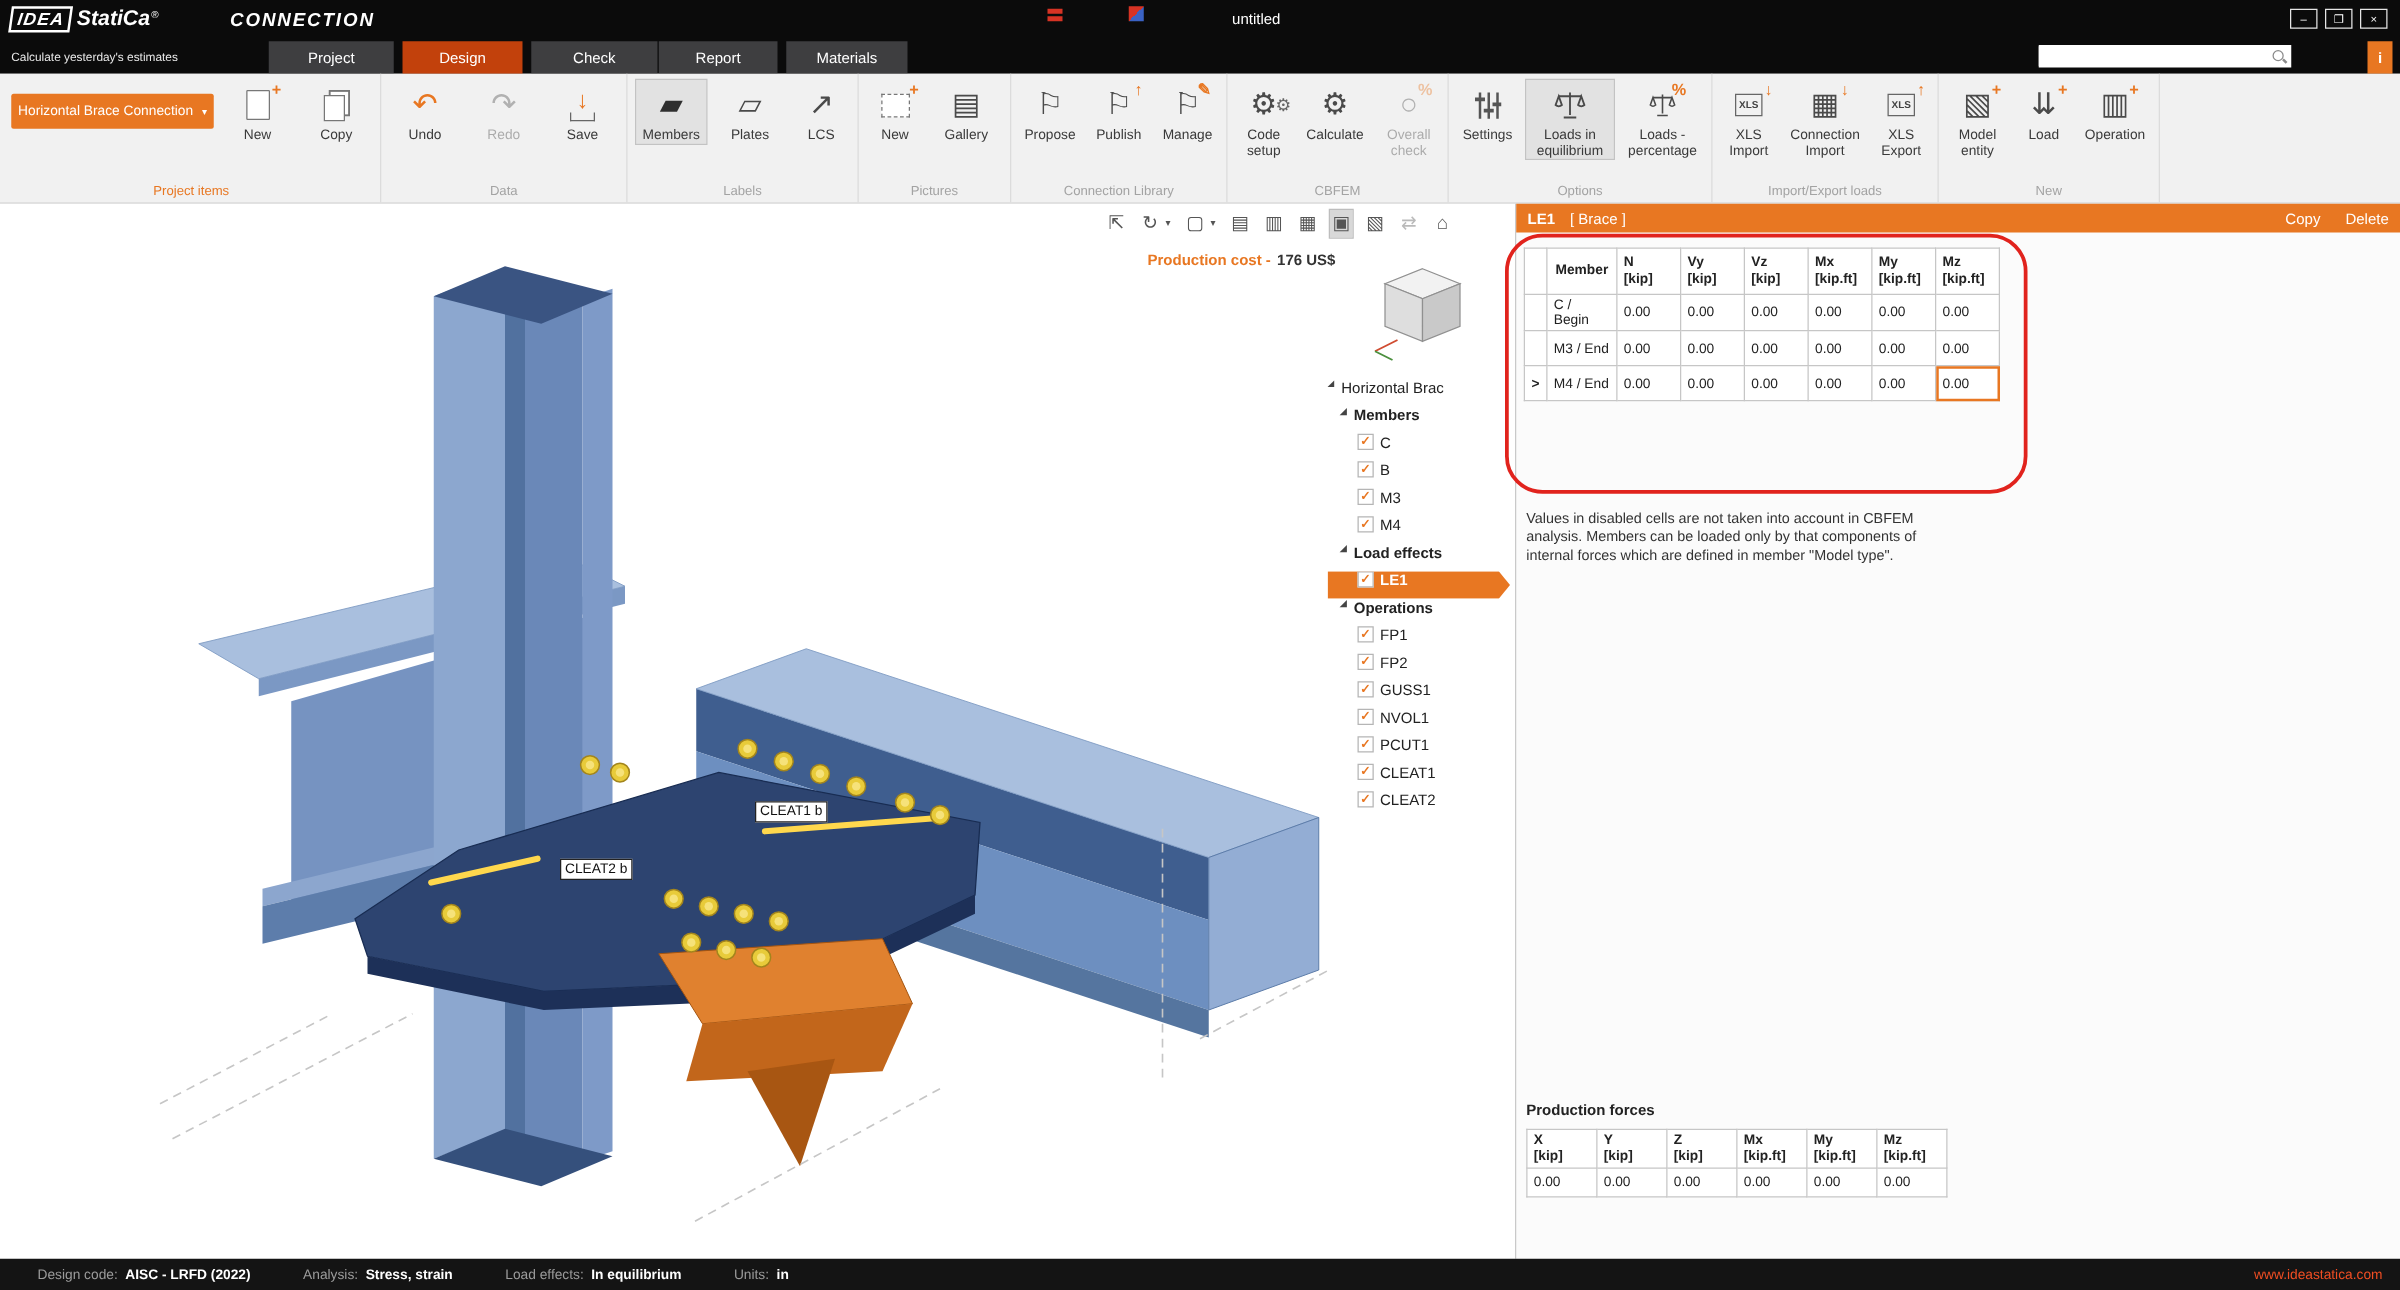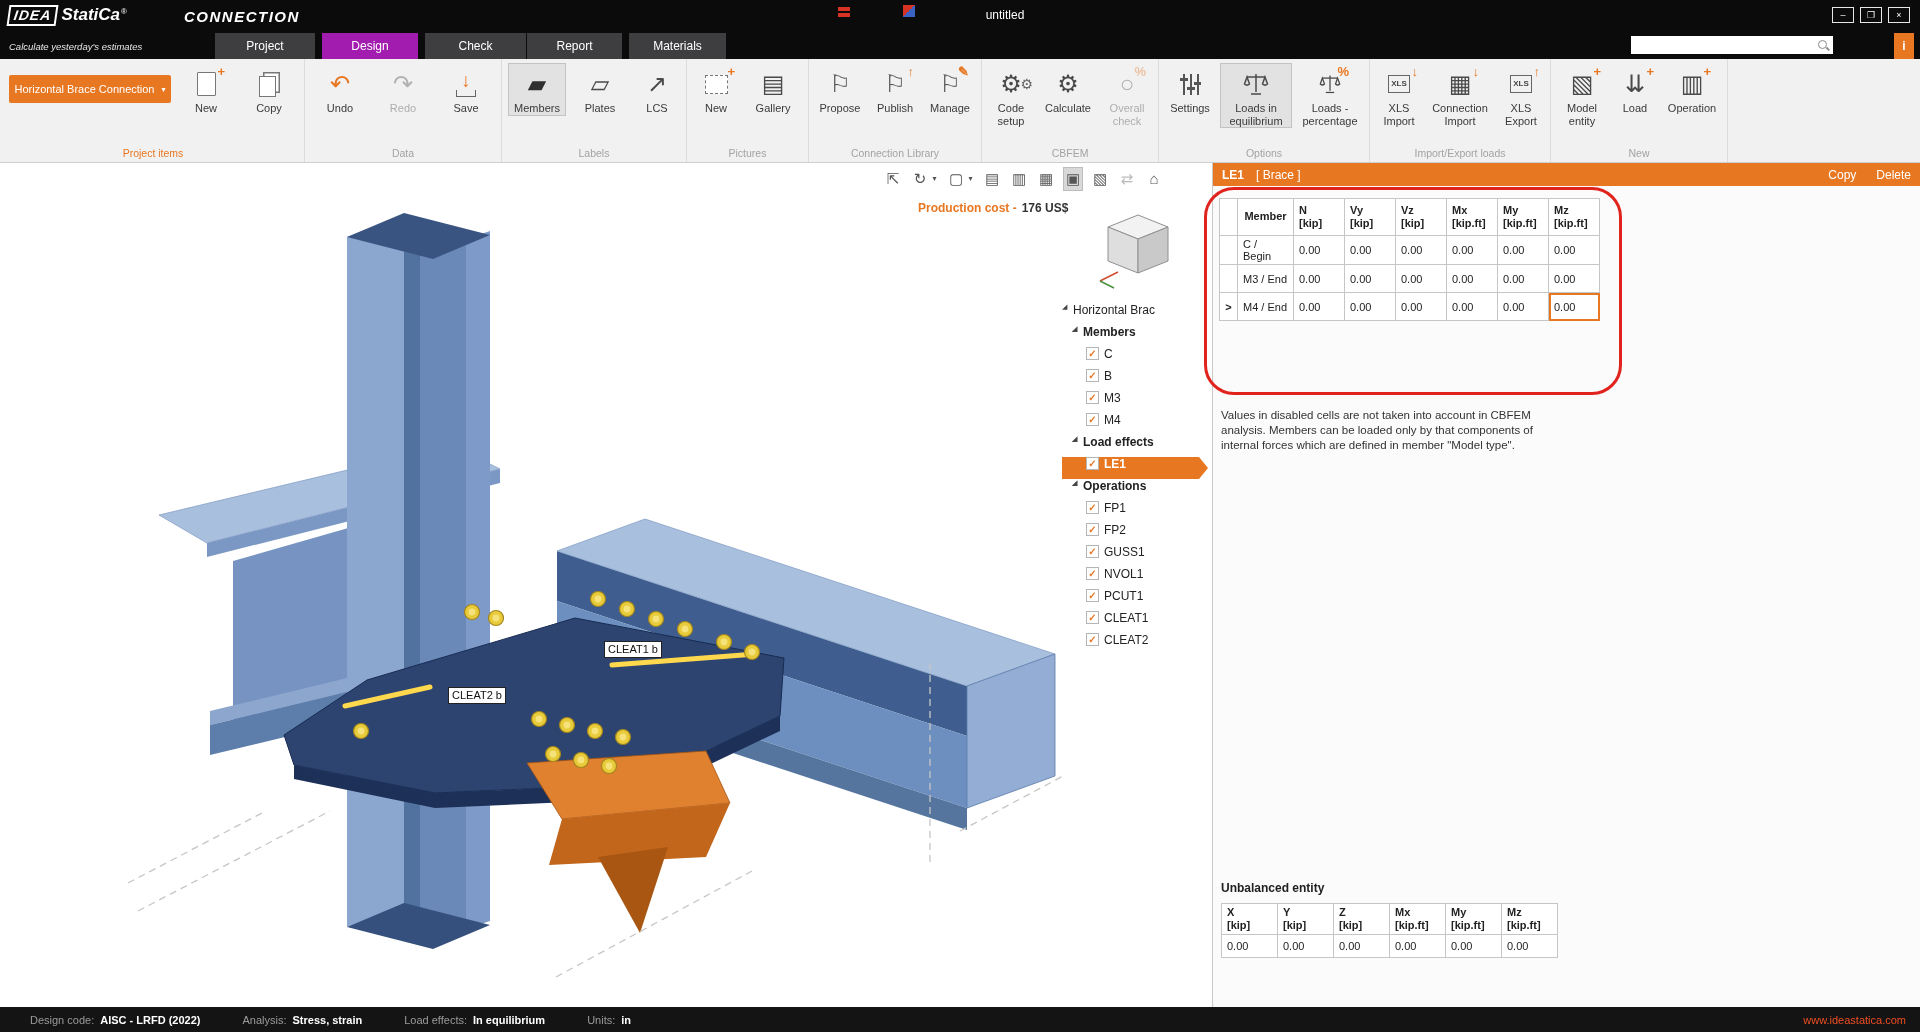--- a/index.html
+++ b/index.html
@@ -6,30 +6,30 @@
 html,body{width:1920px;height:1032px}
 body{font-family:"Liberation Sans",sans-serif;background:#222}
 .page{position:relative;width:1920px;height:1032px;background:#fff;overflow:hidden}
 
 
 .hdr{position:absolute;left:0;top:0;width:1920px;height:59px;background:#0b0b0b}
 .logo{position:absolute;left:8px;top:5px;color:#fff;display:flex;align-items:baseline}
 .logo .bx{border:2px solid #fff;font-style:italic;font-weight:bold;font-size:14px;padding:0 4px 1px 4px;letter-spacing:1px;transform:skewX(-8deg)}
 .logo .st{font-size:17px;font-weight:bold;font-style:italic;margin-left:4px}
 .logo .rg{font-size:8px;margin-left:1px;position:relative;top:-6px}
-.tagline{position:absolute;left:9px;top:41px;color:#e8e8e8;font-size:9.5px;font-style:italic;white-space:nowrap}
+.tagline{position:absolute;left:9px;top:41px;color:#e8e8e8;font-size:9.5px;white-space:nowrap}
 .appname{position:absolute;left:184px;top:8px;color:#fff;font-size:15px;font-weight:bold;font-style:italic;letter-spacing:1.5px}
 .doctitle{position:absolute;left:930px;top:8px;width:150px;text-align:center;color:#fff;font-size:12px}
 .tbi1{position:absolute;left:838px;top:7px;width:12px;height:10px;background:linear-gradient(#d63324,#d63324) 0 0/12px 4px no-repeat,linear-gradient(#d63324,#d63324) 0 6px/12px 4px no-repeat}
 .tbi2{position:absolute;left:903px;top:5px;width:12px;height:12px;background:linear-gradient(135deg,#d63324 50%,#3a62c4 50%)}
 .winctl{position:absolute;right:10px;top:7px;display:flex;gap:6px}
 .winbtn{width:22px;height:16px;border:1px solid #e6e6e6;color:#fff;font-size:9px;line-height:14px;text-align:center;cursor:default}
 .tabs{position:absolute;left:0;top:33px;height:26px;width:1920px}
 .tab{position:absolute;top:0;height:26px;background:#3e3e40;color:#fff;font-size:12px;line-height:26px;text-align:center}
-.tab.active{background:#a21caf}
+.tab.active{background:#c2410c}
 .searchbox{position:absolute;left:1631px;top:36px;width:202px;height:18px;background:#fff;display:flex;align-items:center}
 .searchbox input{flex:1;border:none;outline:none;font-size:11px;padding:0 4px;height:16px;font-family:"Liberation Sans",sans-serif}
 .mag{width:13px;height:13px;position:relative;margin-right:3px;flex:none}
 .mag::before{content:"";position:absolute;left:1px;top:1px;width:7px;height:7px;border:1.5px solid #8a8a8a;border-radius:50%}
 .mag::after{content:"";position:absolute;left:9px;top:9px;width:4px;height:1.5px;background:#8a8a8a;transform:rotate(45deg)}
 .infobadge{position:absolute;left:1894px;top:33px;width:20px;height:26px;background:#e87722;color:#fff;font-weight:bold;text-align:center;line-height:26px;font-size:12px}
 
 
 .ribbon{position:absolute;left:0;top:59px;width:1920px;height:104px;background:#f1f1f1;border-bottom:1px solid #cfcfcf;display:flex;padding:0 2px}
 .rgroup{position:relative;border-right:1px solid #dcdcdc;padding:5px 7px 16px 7px}
@@ -612,21 +612,21 @@
           <td class="num">0.00</td>
           <td class="num">0.00</td>
           <td class="num">0.00</td>
           <td class="num sel">0.00</td>
         </tr>
       </tbody>
     </table>
 
     <div class="note">Values in disabled cells are not taken into account in CBFEM analysis. Members can be loaded only by that components of internal forces which are defined in member "Model type".</div>
 
-    <div class="ubt">Unbalanced entity</div>
+    <div class="ubt">Production forces</div>
     <table class="ubtab">
       <thead>
         <tr>
           <th><span>X</span><span class="cu">[kip]</span></th>
           <th><span>Y</span><span class="cu">[kip]</span></th>
           <th><span>Z</span><span class="cu">[kip]</span></th>
           <th><span>Mx</span><span class="cu">[kip.ft]</span></th>
           <th><span>My</span><span class="cu">[kip.ft]</span></th>
           <th><span>Mz</span><span class="cu">[kip.ft]</span></th>
         </tr>

